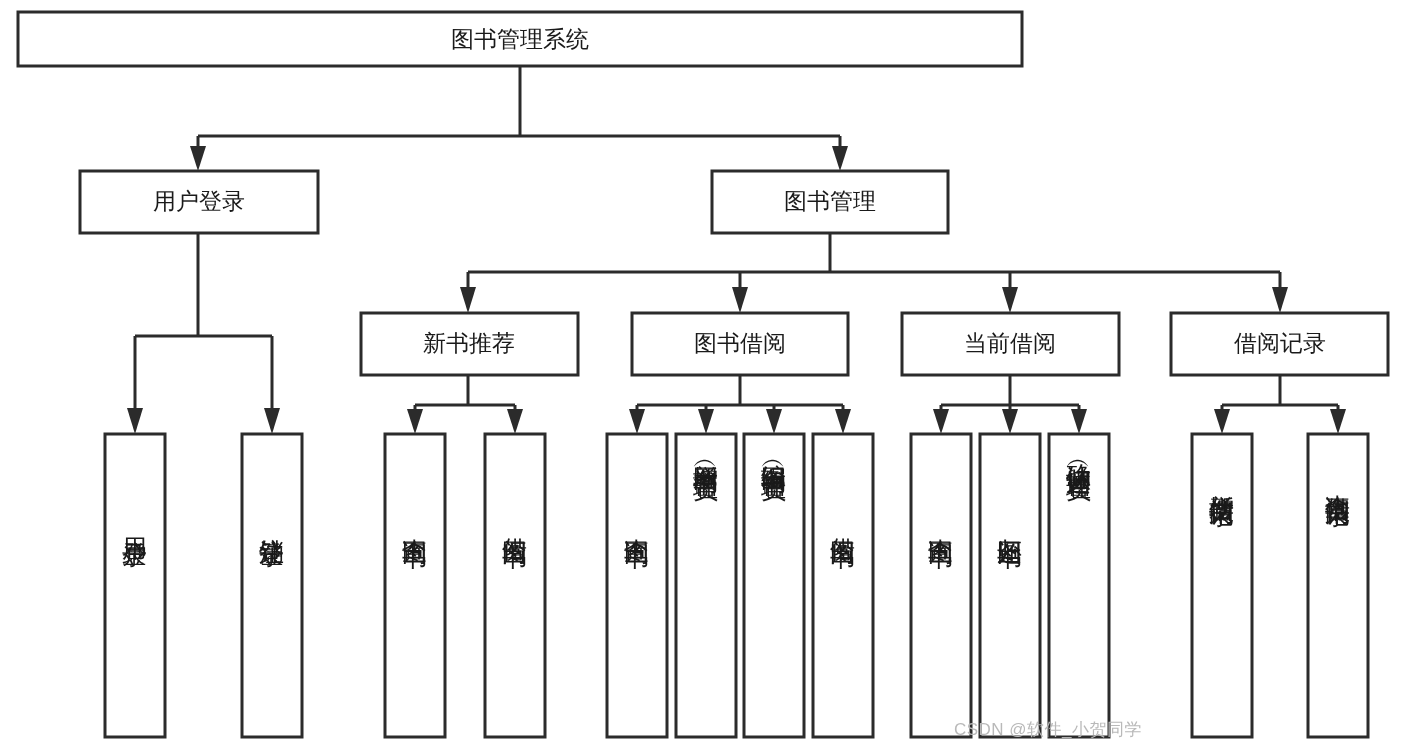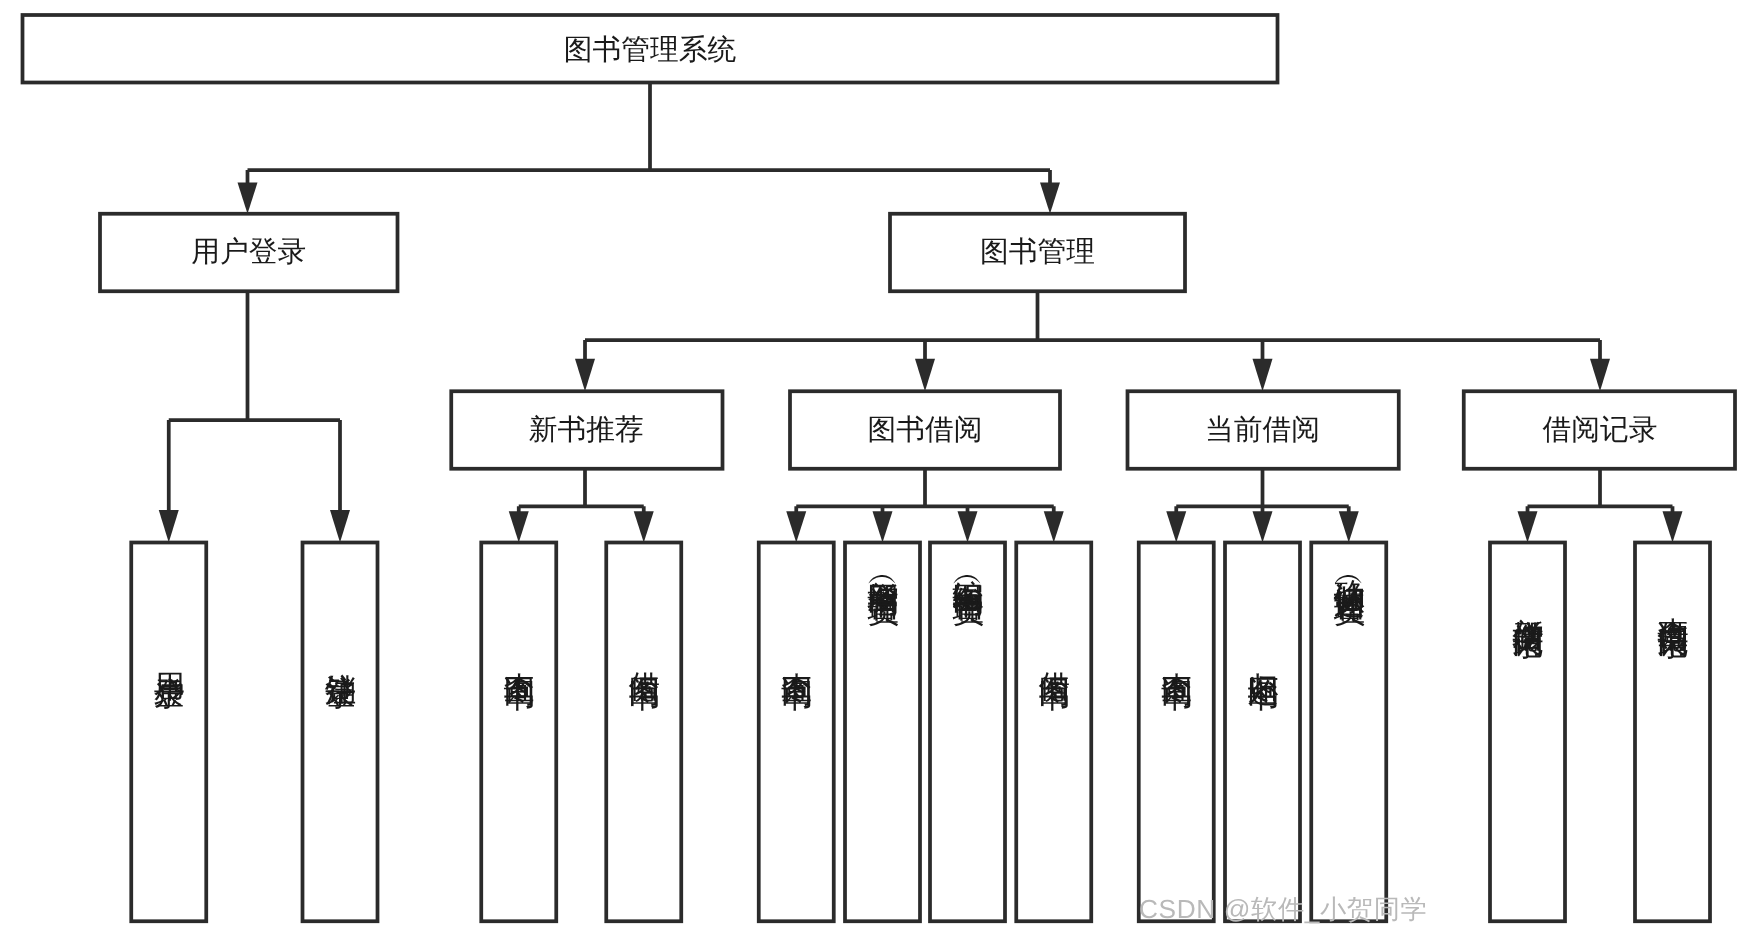--- a/index.html
+++ b/index.html
@@ -69,21 +69,21 @@
     line-height: 1.12;
     color: #1a1a1a;
     letter-spacing: 2px;
     white-space: nowrap;
   }
   .watermark {
     position: absolute;
     right: 12px;
     bottom: 6px;
     font-family: "Liberation Sans", "DejaVu Sans", sans-serif;
-    font-size: 21px;
+    font-size: 17px;
     color: #b9b9b9;
     white-space: nowrap;
     letter-spacing: 0.5px;
   }
 </style>
 </head>
 <body>
 
 <div id="diagram-root">
 

